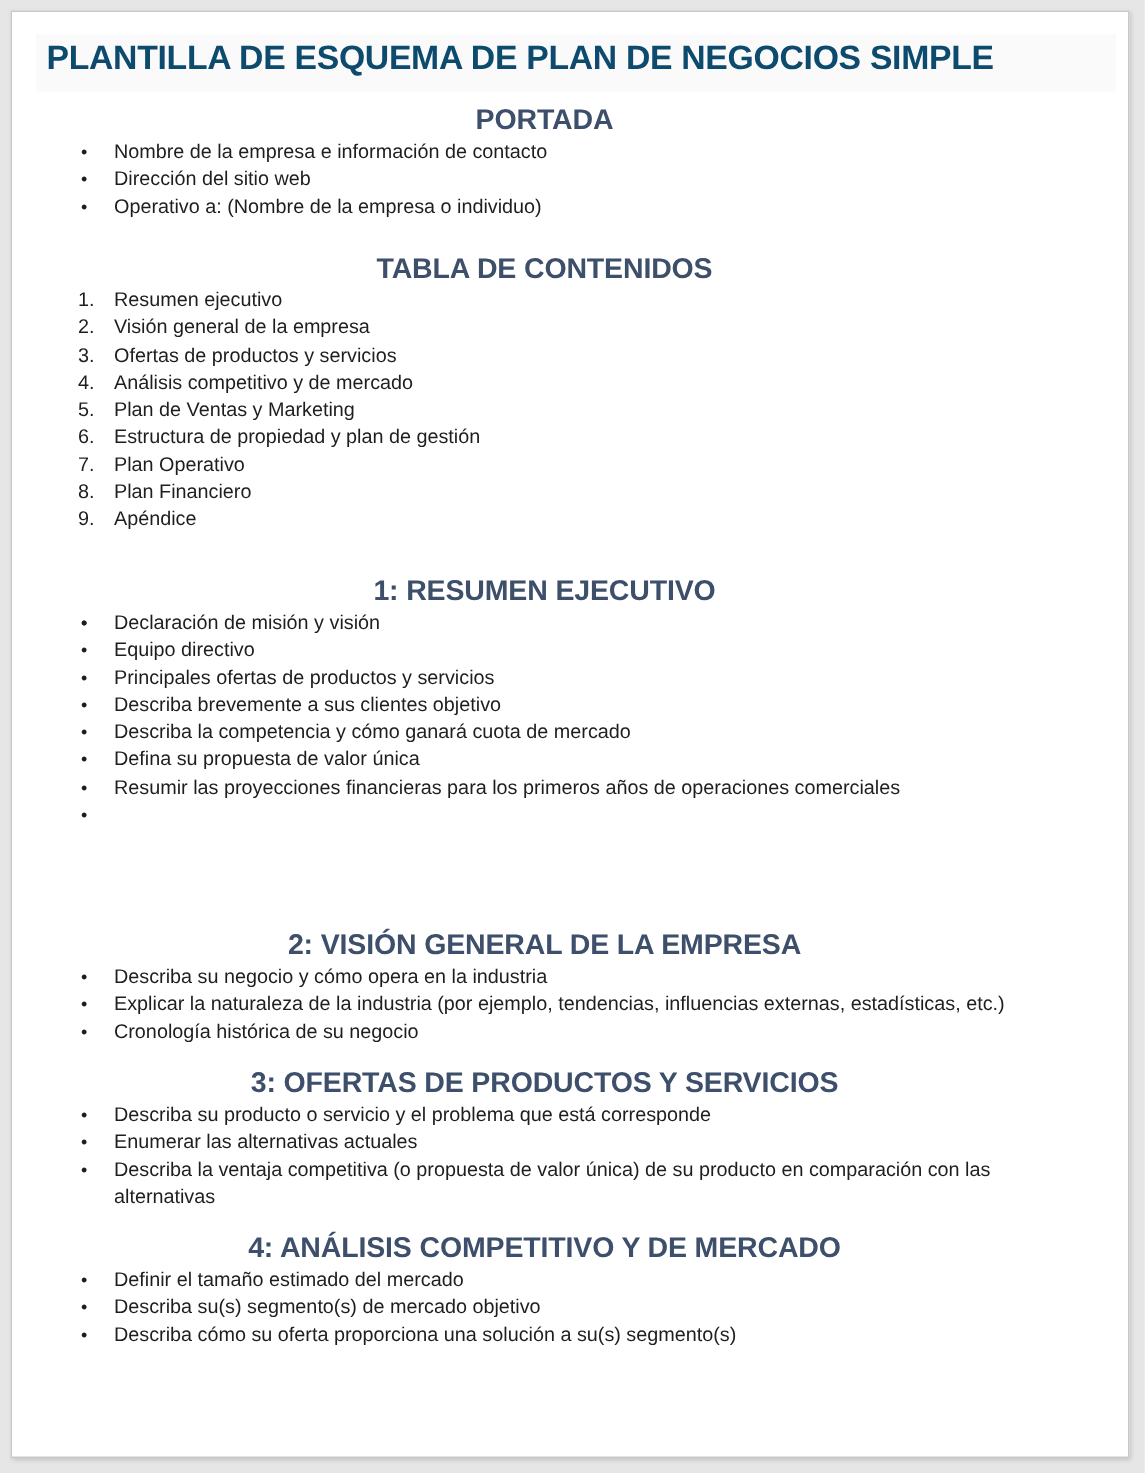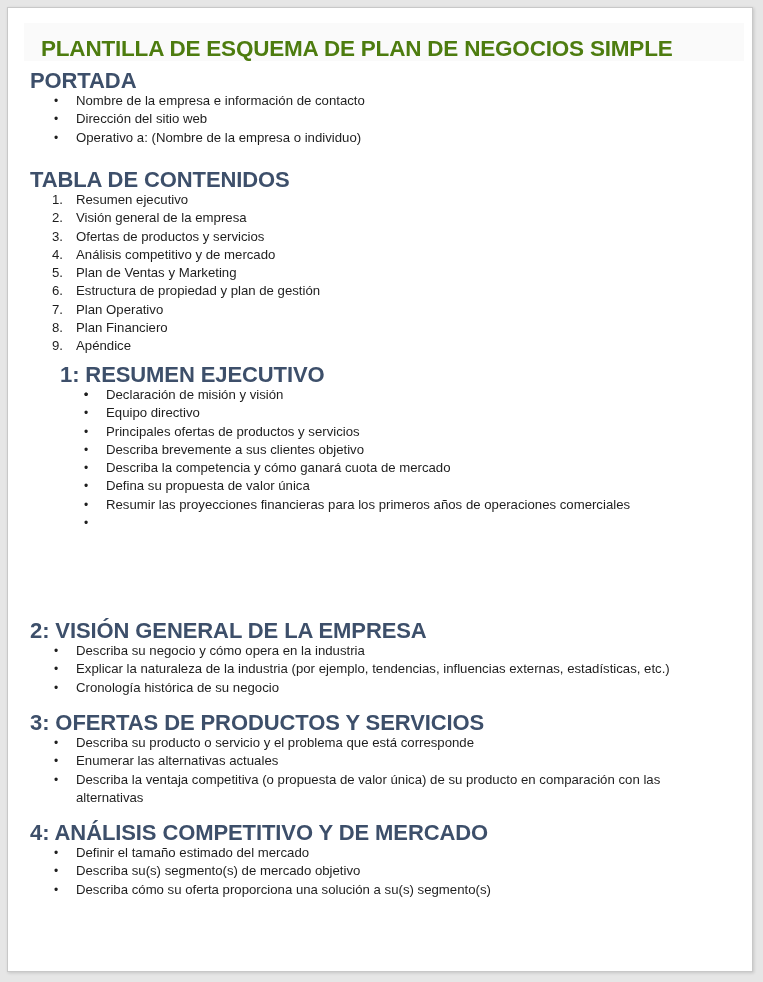--- a/index.html
+++ b/index.html
@@ -26,41 +26,42 @@
       left: 16px;
       top: 15px;
       width: 720px;
       height: 38px;
       background: #fafafa;
     }
     .doc-title {
       position: absolute;
       left: 22px;
       top: 17px;
-      margin: 11px;
+      margin: 1px;
       font-family: "Liberation Sans", sans-serif;
       font-weight: bold;
       font-size: 22.5px;
       letter-spacing: -0.2px;
-      color: #4d7c0f;
+      color: #0c4a6e;
       white-space: nowrap;
     }
     .section {
       position: absolute;
       left: 22px;
     }
     .section h2 {
       margin: 0;
       font-family: "Liberation Sans", sans-serif;
       font-weight: bold;
-      font-size: 22px;
+      font-size: 19px;
       color: #3d4f6a;
       letter-spacing: -0.1px;
       white-space: nowrap;
       line-height: 22px;
+      text-align: center;
     }
     .section ul, .section ol {
       margin: 0;
       padding: 0;
       list-style: none;
     }
     .section li {
       position: relative;
       font-family: "Liberation Sans", sans-serif;
       font-size: 13.2px;
@@ -106,21 +107,21 @@
       <li><span class="marker">3.</span><span>Ofertas de productos y servicios</span></li>
       <li><span class="marker">4.</span><span>Análisis competitivo y de mercado</span></li>
       <li><span class="marker">5.</span><span>Plan de Ventas y Marketing</span></li>
       <li><span class="marker">6.</span><span>Estructura de propiedad y plan de gestión</span></li>
       <li><span class="marker">7.</span><span>Plan Operativo</span></li>
       <li><span class="marker">8.</span><span>Plan Financiero</span></li>
       <li><span class="marker">9.</span><span>Apéndice</span></li>
     </ol>
   </div>
 
-  <div class="section" style="top:356px;margin-left:30px;">
+  <div class="section" style="top:376px;">
     <h2>1: RESUMEN EJECUTIVO</h2>
     <ul>
       <li><span class="marker">•</span></li>
       <li><span class="marker">•</span><span>Declaración de misión y visión</span></li>
       <li><span class="marker">•</span><span>Equipo directivo</span></li>
       <li><span class="marker">•</span><span>Principales ofertas de productos y servicios</span></li>
       <li><span class="marker">•</span><span>Describa brevemente a sus clientes objetivo</span></li>
       <li><span class="marker">•</span><span>Describa la competencia y cómo ganará cuota de mercado</span></li>
       <li><span class="marker">•</span><span>Defina su propuesta de valor única</span></li>
       <li><span class="marker">•</span><span>Resumir las proyecciones financieras para los primeros años de operaciones comerciales</span></li>

